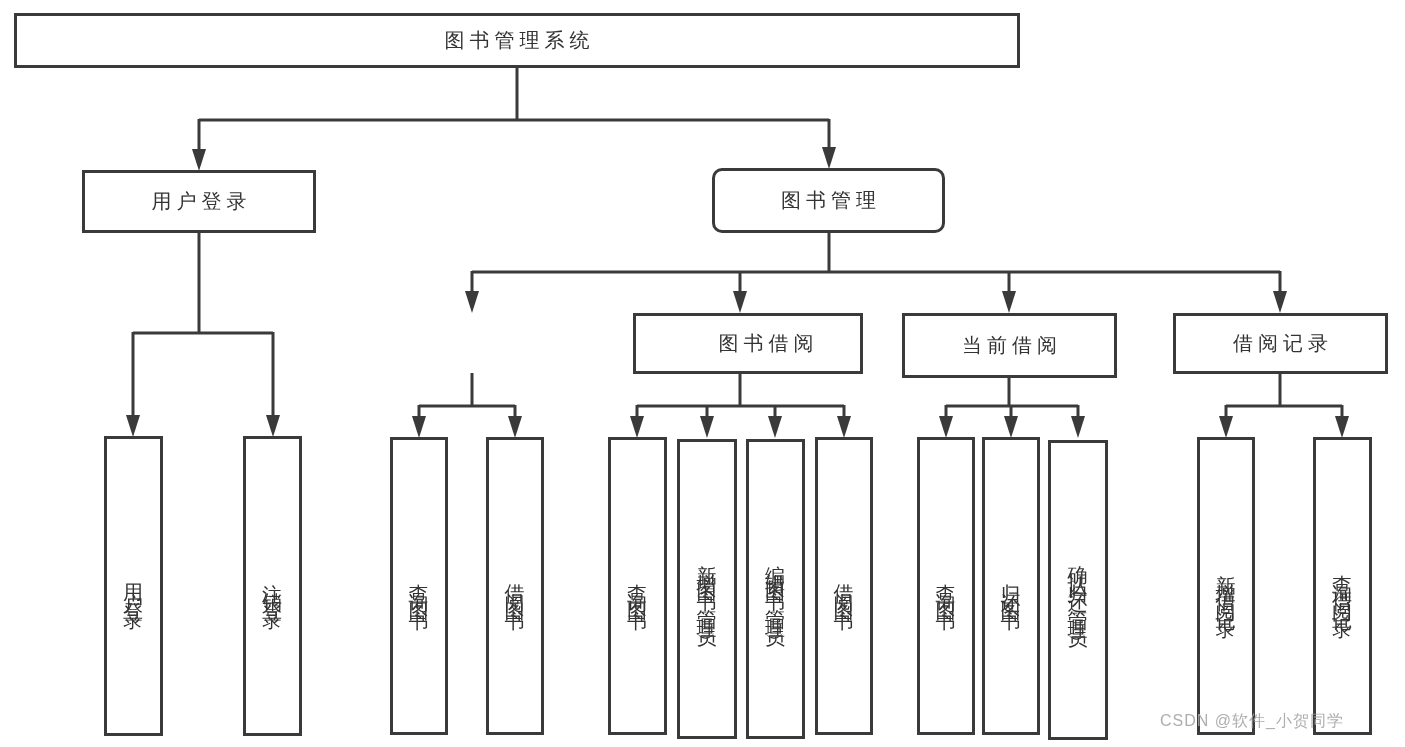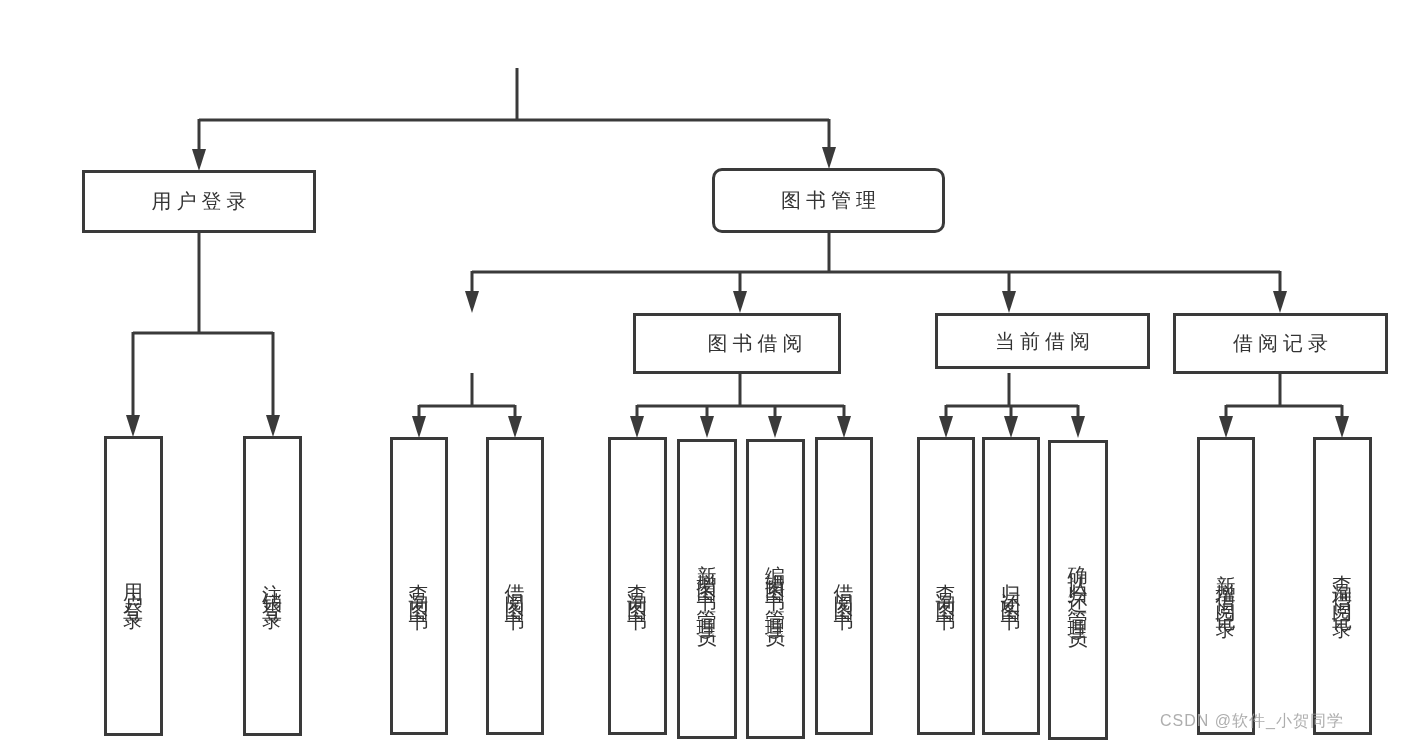--- a/index.html
+++ b/index.html
@@ -130,26 +130,27 @@
 
       <polygon points="939,416 953,416 946,438"></polygon>
       <polygon points="1004,416 1018,416 1011,438"></polygon>
       <polygon points="1071,416 1085,416 1078,438"></polygon>
 
       <polygon points="1219,416 1233,416 1226,438"></polygon>
       <polygon points="1335,416 1349,416 1342,438"></polygon>
     </g>
   </svg>
 
+  <div class="node hnode" style="left:14px; top:13px; width:1006px; height:55px;">图书管理系统</div>
 
   <div class="node hnode" style="left:82px; top:170px; width:234px; height:63px;">用户登录</div>
   <div class="node hnode" style="left:712px; top:168px; width:233px; height:65px;border-radius:10px;">图书管理</div>
 
-  <div class="node hnode" style="left:633px; top:313px; width:208px; height:61px;padding-left:36px;">图书借阅</div>
-  <div class="node hnode" style="left:935px; top:313px; width:215px; height:56px;">当前借阅</div>
+  <div class="node hnode" style="left:633px; top:313px; width:230px; height:61px;padding-left:36px;">图书借阅</div>
+  <div class="node hnode" style="left:902px; top:313px; width:215px; height:65px;">当前借阅</div>
   <div class="node hnode" style="left:1173px; top:313px; width:215px; height:61px;">借阅记录</div>
 
   <div class="node vnode" style="left:104px; top:436px; width:59px; height:300px;">用户登录</div>
   <div class="node vnode" style="left:243px; top:436px; width:59px; height:300px;">注销登录</div>
 
   <div class="node vnode" style="left:390px; top:437px; width:58px; height:298px;">查询图书</div>
   <div class="node vnode" style="left:486px; top:437px; width:58px; height:298px;">借阅图书</div>
 
   <div class="node vnode" style="left:608px; top:437px; width:59px; height:298px;">查询图书</div>
   <div class="node vnode" style="left:677px; top:439px; width:60px; height:300px;">新增图书（管理员）</div>

